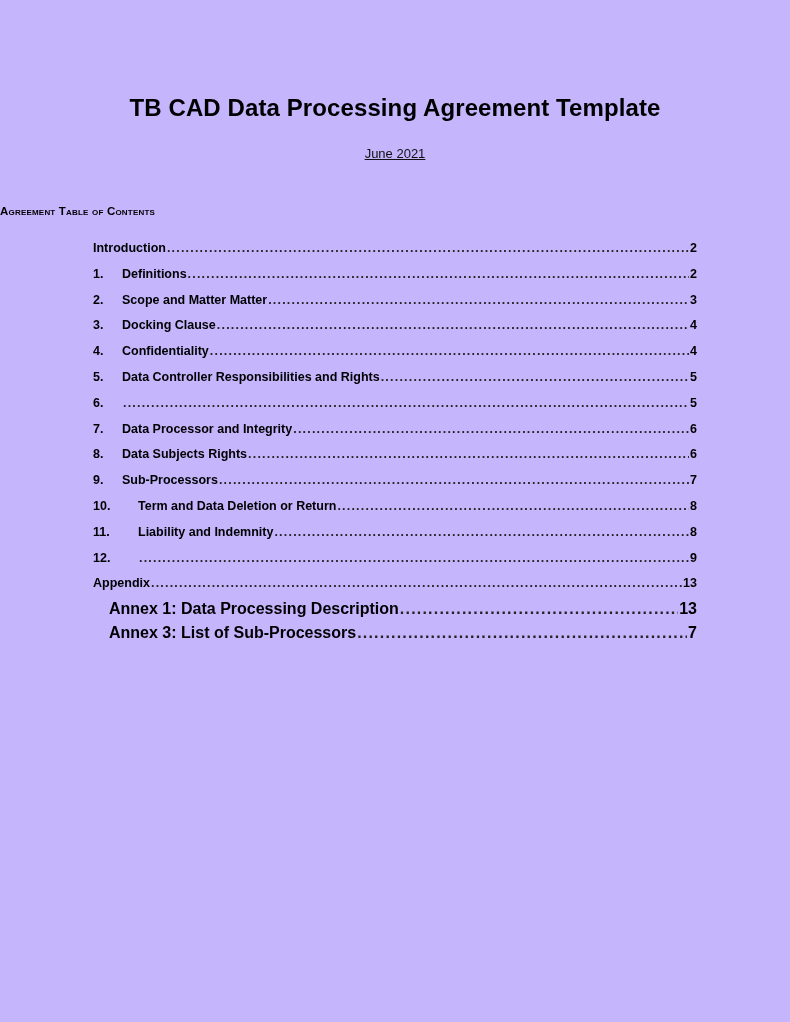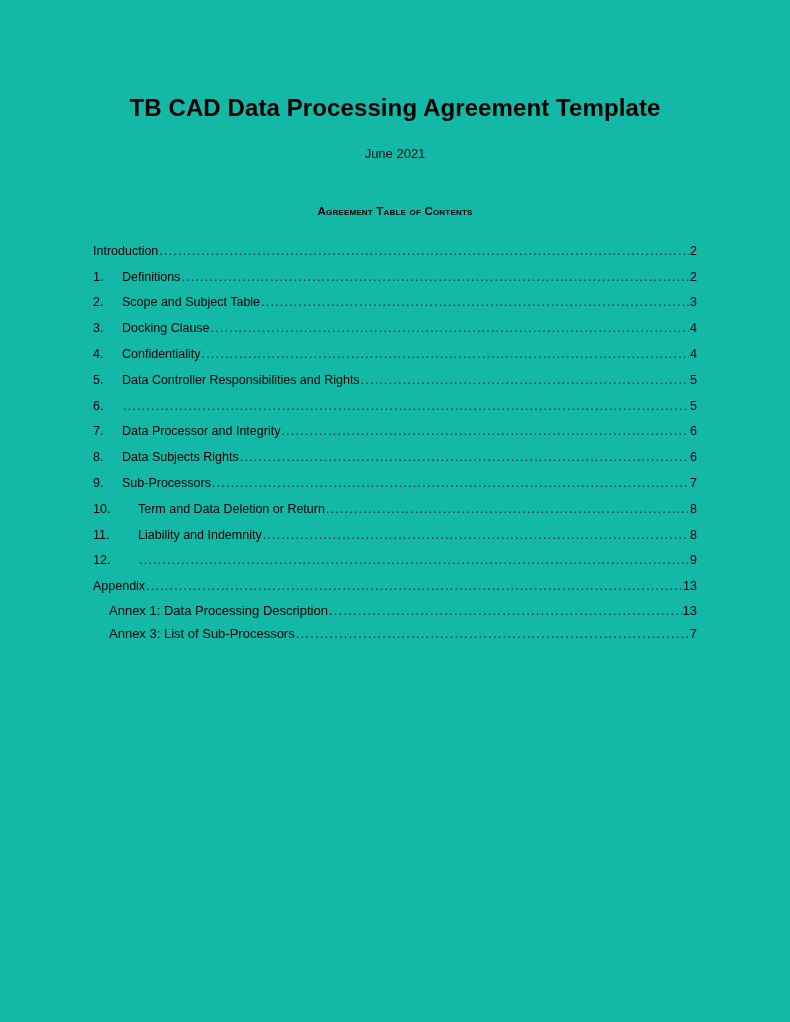--- a/index.html
+++ b/index.html
@@ -14,21 +14,21 @@
       overflow: hidden;
       font-family: "Liberation Sans", "DejaVu Sans", sans-serif;
       color: #000000;
     }
     .page {
       position: absolute;
       left: 0;
       top: 0;
       width: 790px;
       height: 1022px;
-      background: #14b8a6;
+      background: #c4b5fd;
     }
     .title {
       position: absolute;
       left: 0;
       width: 790px;
       top: 92px;
       text-align: center;
       font-size: 24px;
       font-weight: bold;
       letter-spacing: 0.1px;
@@ -36,50 +36,52 @@
     }
     .date {
       position: absolute;
       left: 0;
       width: 790px;
       top: 145px;
       text-align: center;
       font-size: 13px;
       line-height: 18px;
       color: #111;
+      text-decoration: underline;
     }
     .toc-heading {
       position: absolute;
       left: 0;
       width: 790px;
       top: 203px;
-      text-align: center;
+      text-align: left;
       font-size: 11.5px;
       font-weight: bold;
       font-variant: small-caps;
       line-height: 16px;
       letter-spacing: 0.2px;
     }
     .toc {
       position: absolute;
       left: 93px;
       top: 238px;
       width: 604px;
     }
     .toc-row {
       display: flex;
-      align-items: center;
+      align-items: flex-start;
       white-space: nowrap;
       overflow: hidden;
       font-size: 12.5px;
       height: 25.8px;
       line-height: 20px;
+      font-weight: bold;
     }
     .toc-row.sub {
-      font-size: 13px;
+      font-size: 16px;
       height: 23.5px;
       padding-left: 16px;
     }
     .toc-num {
       display: inline-block;
       width: 29px;
       flex: 0 0 auto;
     }
     .toc-num.wide {
       width: 45px;
@@ -121,21 +123,21 @@
 
     <div class="toc-row">
       <span class="toc-num">1.</span>
       <span class="toc-label">Definitions</span>
       <span class="toc-dots"></span>
       <span class="toc-page">2</span>
     </div>
 
     <div class="toc-row">
       <span class="toc-num">2.</span>
-      <span class="toc-label">Scope and Subject Table</span>
+      <span class="toc-label">Scope and Matter Matter</span>
       <span class="toc-dots"></span>
       <span class="toc-page">3</span>
     </div>
 
     <div class="toc-row">
       <span class="toc-num">3.</span>
       <span class="toc-label">Docking Clause</span>
       <span class="toc-dots"></span>
       <span class="toc-page">4</span>
     </div>

